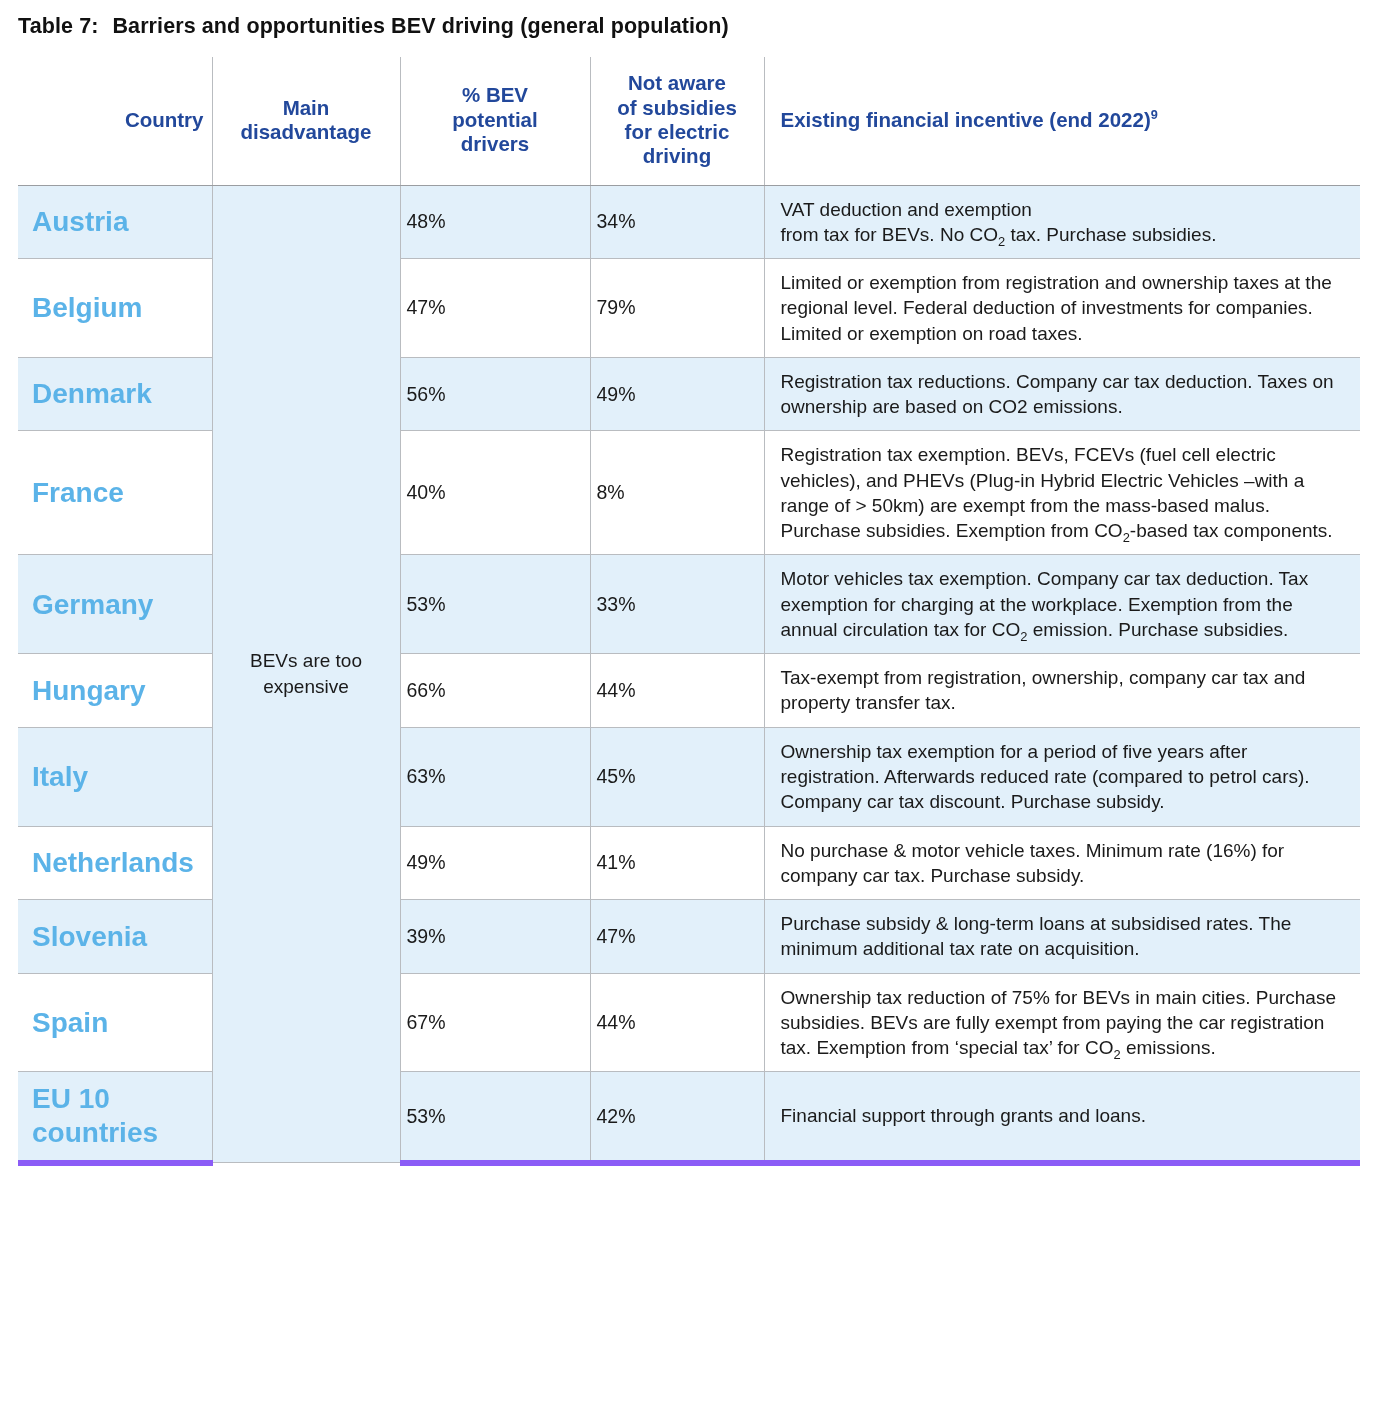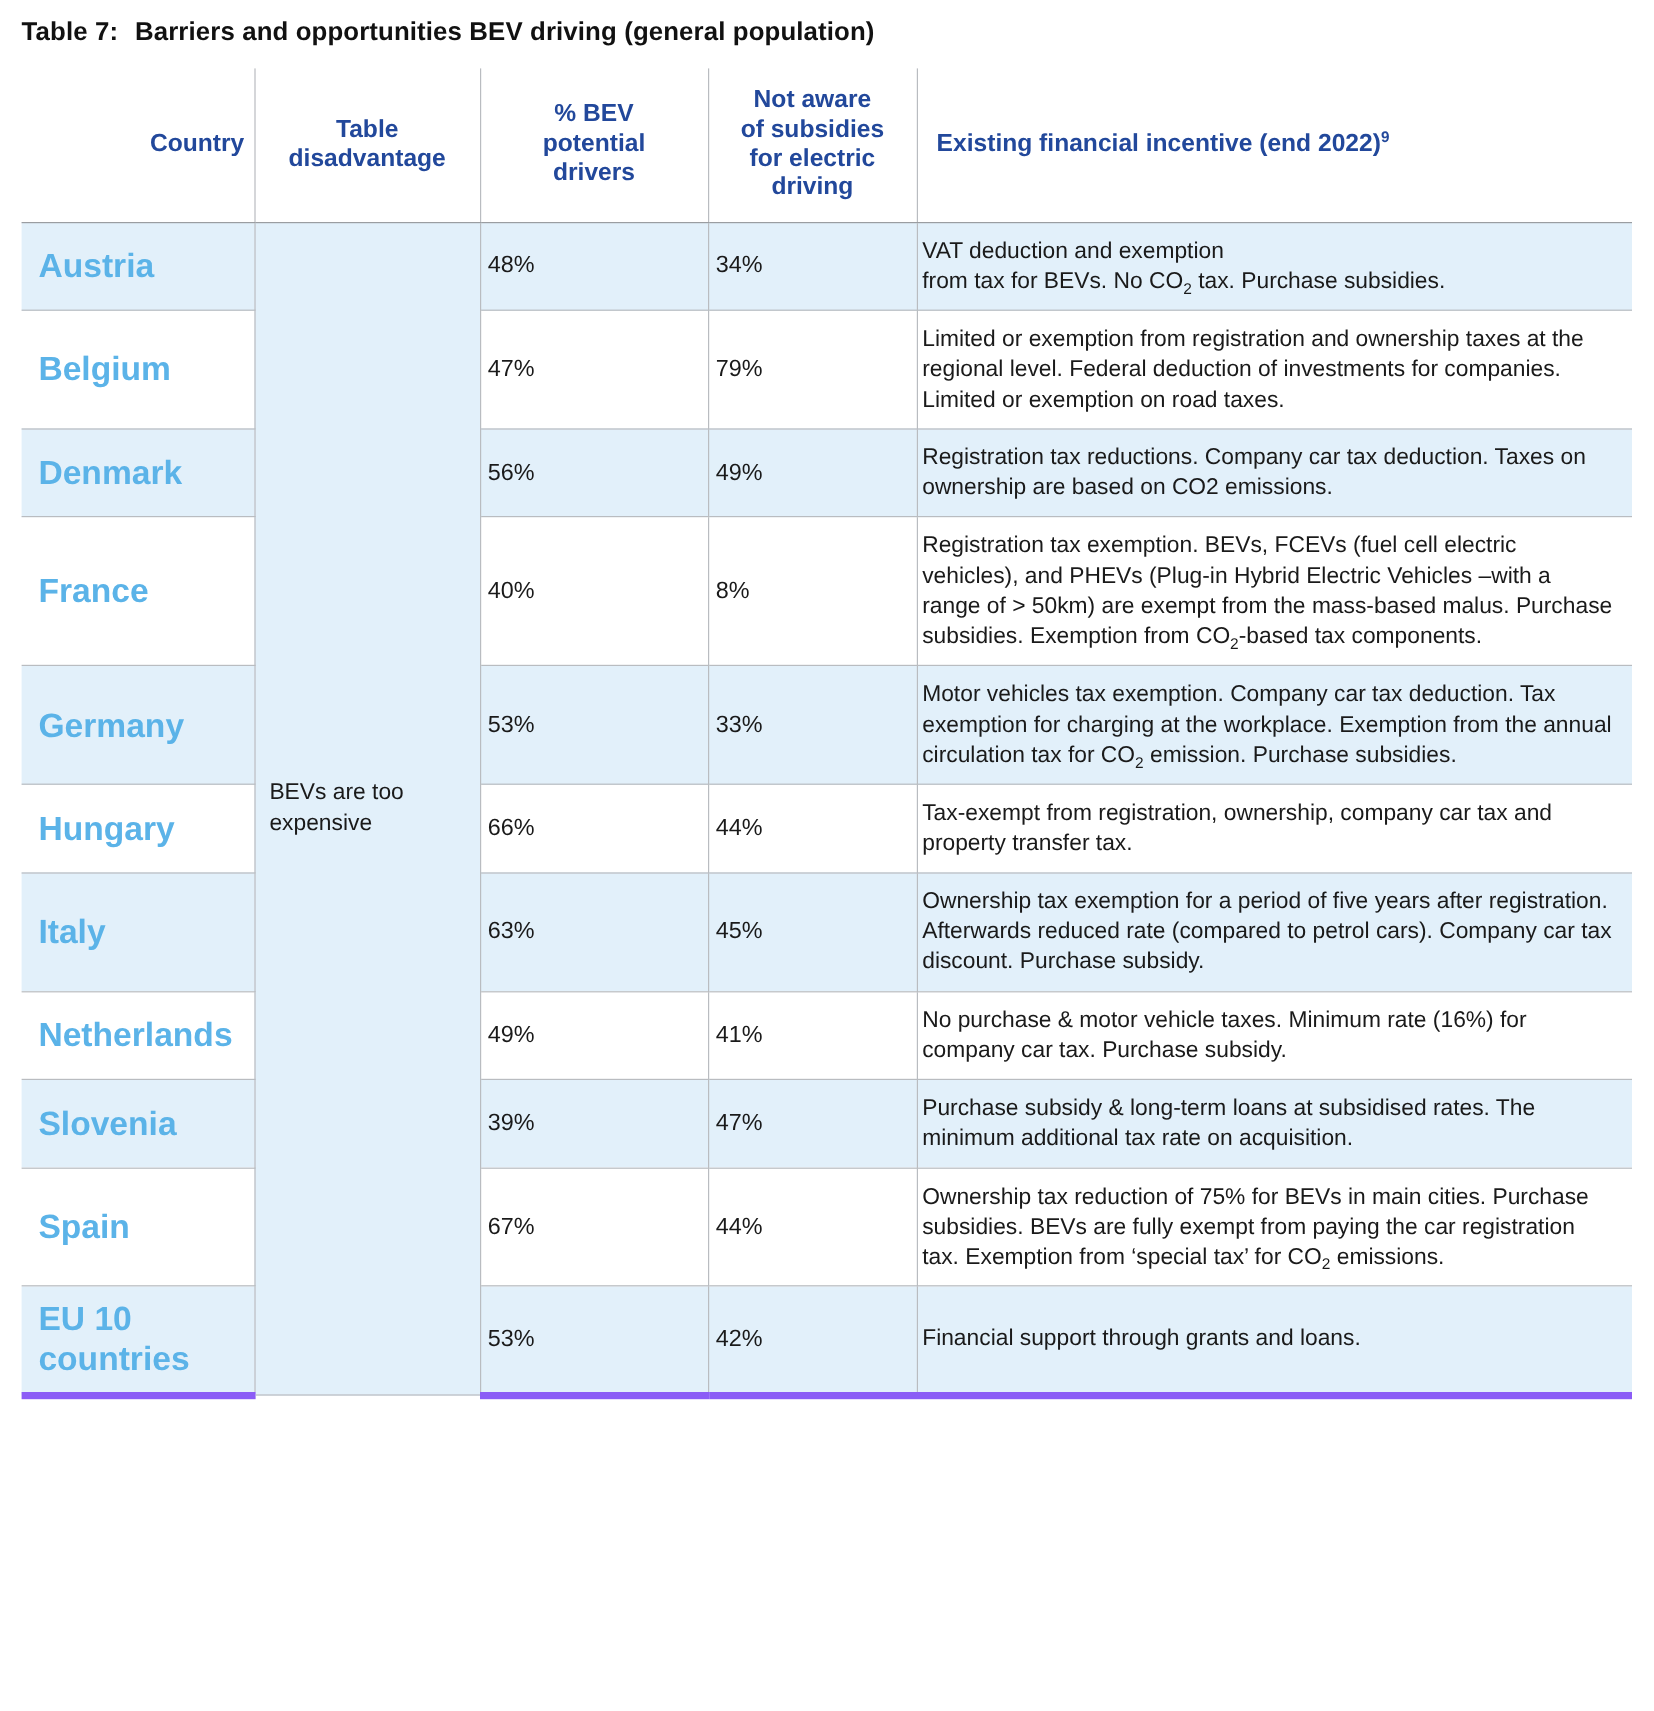--- a/index.html
+++ b/index.html
@@ -102,36 +102,37 @@
     padding: 10px 8px 10px 14px;
     text-align: left;
   }
 
   td.disadv-cell {
     background: #E2F0FA !important;
     color: #1a1a1a;
     font-weight: normal;
     font-size: 19px;
     line-height: 1.35;
+    text-align: center;
     padding: 10px 12px;
     vertical-align: middle;
   }
 
   td.num-cell {
     font-size: 19.5px;
     color: #1a1a1a;
     padding: 10px 6px;
   }
 
   td.incentive-cell {
     text-align: left;
     font-size: 19px;
     line-height: 1.33;
     color: #1a1a1a;
-    padding: 11px 14px 11px 4px;
+    padding: 11px 14px 11px 16px;
     border-right: none;
     margin-top: 21px;
   }
 
   
   tr.row-alt td.country-cell,
   tr.row-alt td.num-cell,
   tr.row-alt td.incentive-cell {
     background: #E2F0FA;
   }
@@ -170,21 +171,21 @@
         <col class="c-bev">
         <col class="c-notaware">
         <col class="c-incentive">
       </colgroup>
       <thead>
         <tr>
           <th class="th-country">
             <span>Country</span>
           </th>
           <th class="th-disadv">
-            <span>Table</span><br>
+            <span>Main</span><br>
             <span>disadvantage</span>
           </th>
           <th class="th-bev">
             <span>% BEV</span><br>
             <span>potential</span><br>
             <span>drivers</span>
           </th>
           <th class="th-notaware">
             <span>Not aware</span><br>
             <span>of subsidies</span><br>

